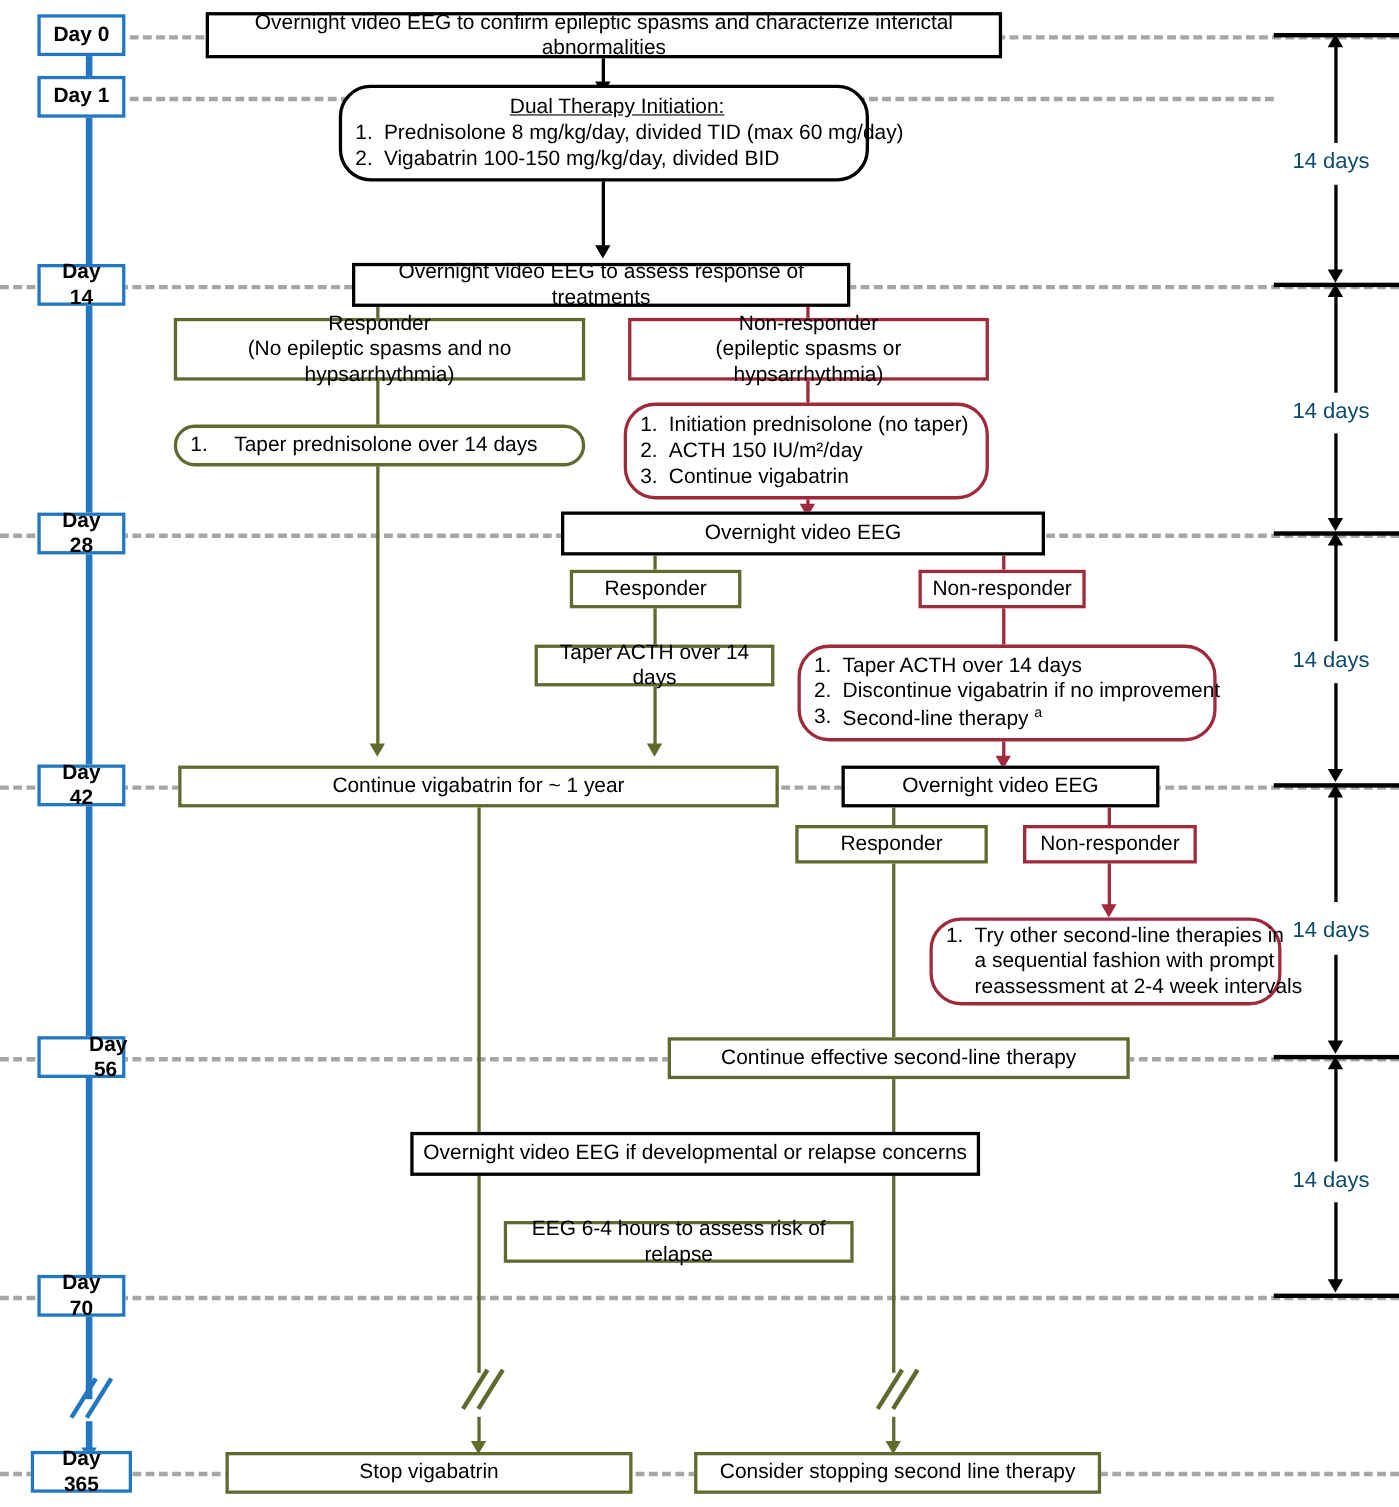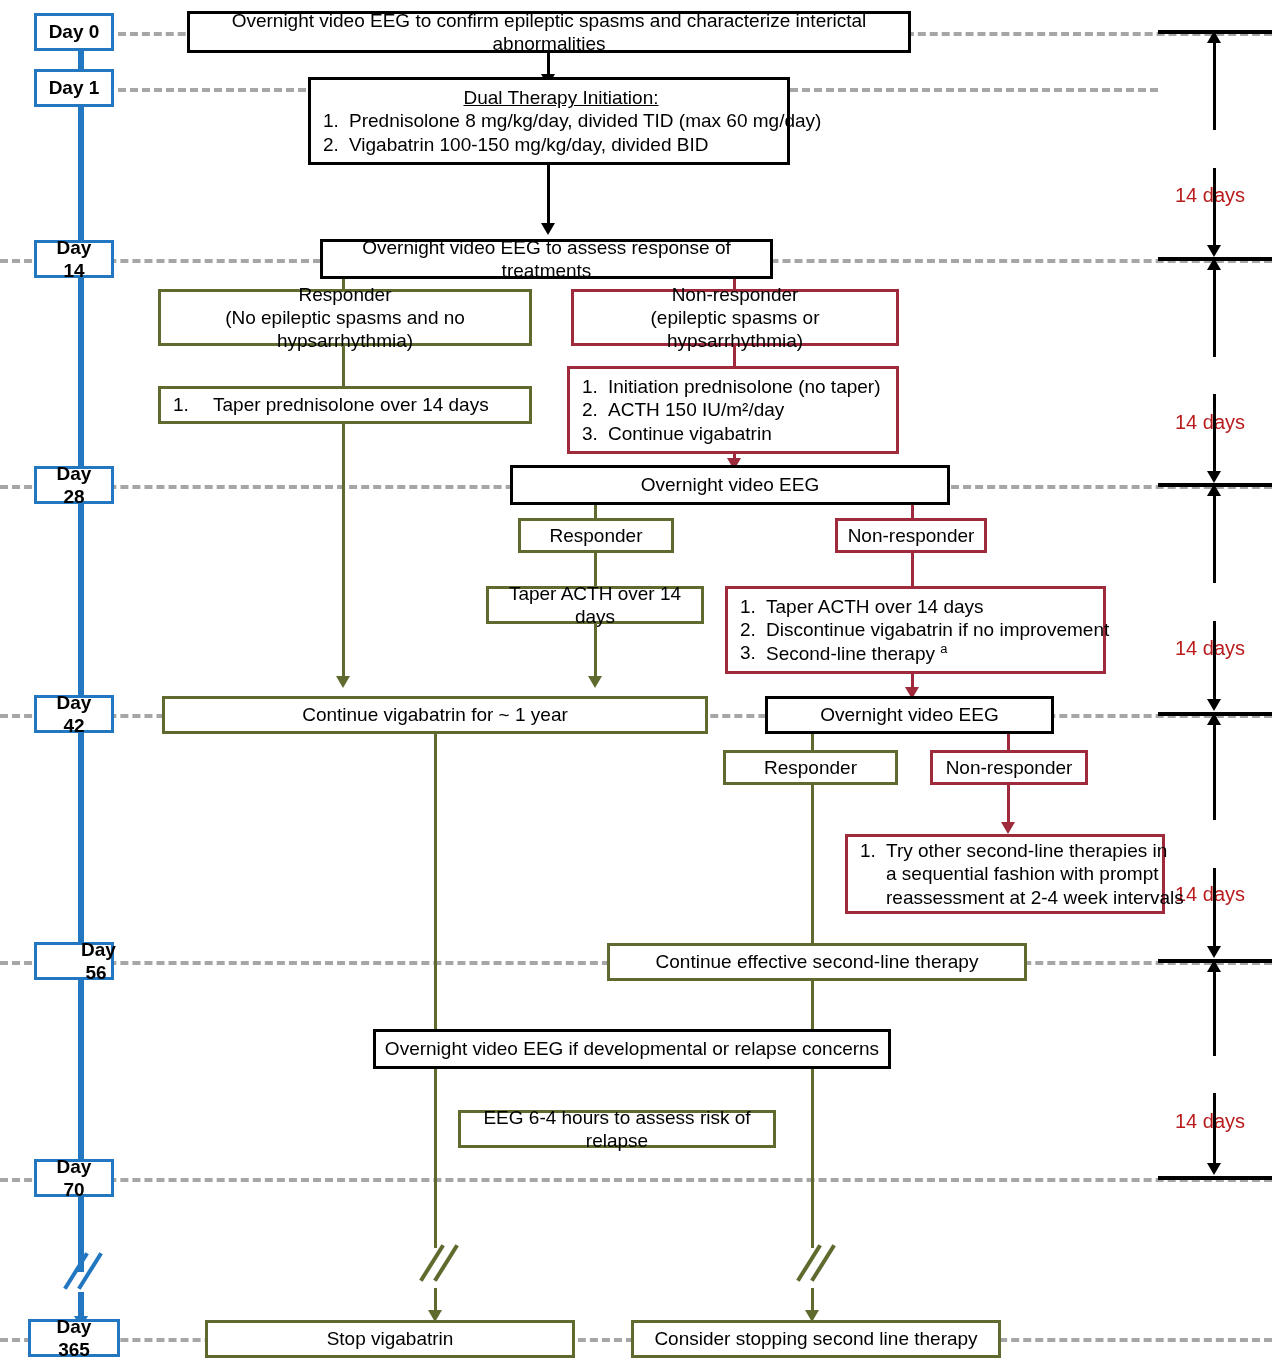--- a/index.html
+++ b/index.html
@@ -7,21 +7,21 @@
   #canvas{position:relative;width:1272px;height:1370px;background:#fff;overflow:hidden;}
 
   .box{position:absolute;box-sizing:border-box;background:#ffffff;
        display:flex;align-items:center;justify-content:center;
        text-align:center;color:#000;line-height:1.22;}
   .box.blk{border:3px solid #000000;}
   .box.grn{border:3px solid #5F6B2E;}
   .box.red{border:3px solid #9E2A3C;}
   .box.blue{border:3px solid #2277C0;font-weight:bold;}
 
-  .box.left{justify-content:flex-start;text-align:left;}
+  .box.left{justify-content:flex-start;text-align:left;border-radius:29px;}
 
   .box .inner{padding:2px 8px;width:100%;}
   .box.left .inner{padding-left:12px;}
 
   .ol{margin:0;padding:0;list-style:none;}
   .ol li{display:block;white-space:nowrap;padding-left:26px;position:relative;}
   .ol li .num{position:absolute;left:0;top:0;}
 
   .u{text-decoration:underline;}
 
@@ -35,21 +35,21 @@
   .dash{position:absolute;height:0;border-top:4px dashed #a6a6a6;}
 
   .arrow{position:absolute;width:0;height:0;}
   .arrow.blk{border-left:7px solid transparent;border-right:7px solid transparent;border-top:12px solid #000;}
   .arrow.grn{border-left:7px solid transparent;border-right:7px solid transparent;border-top:12px solid #5F6B2E;}
   .arrow.red{border-left:7px solid transparent;border-right:7px solid transparent;border-top:12px solid #9E2A3C;}
   .arrow.blue{border-left:7px solid transparent;border-right:7px solid transparent;border-top:12px solid #2277C0;}
   .arrow.up.blk{border-top:none;border-bottom:12px solid #000;}
 
   .rule{position:absolute;height:4px;background:#000;}
-  .daylabel{position:absolute;font-size:20px;color:#b91c1c;white-space:nowrap;margin-top:48px;}
+  .daylabel{position:absolute;font-size:20px;color:#0c4a6e;white-space:nowrap;}
 
   .brk{position:absolute;}
   .brk i{position:absolute;display:block;width:4px;height:42px;transform:rotate(32deg);transform-origin:center;}
   .brk.blue i{background:#2277C0;}
   .brk.grn i{background:#5F6B2E;}
 
   .sup{font-size:0.68em;vertical-align:super;}
 </style>
 </head>
 <body>

